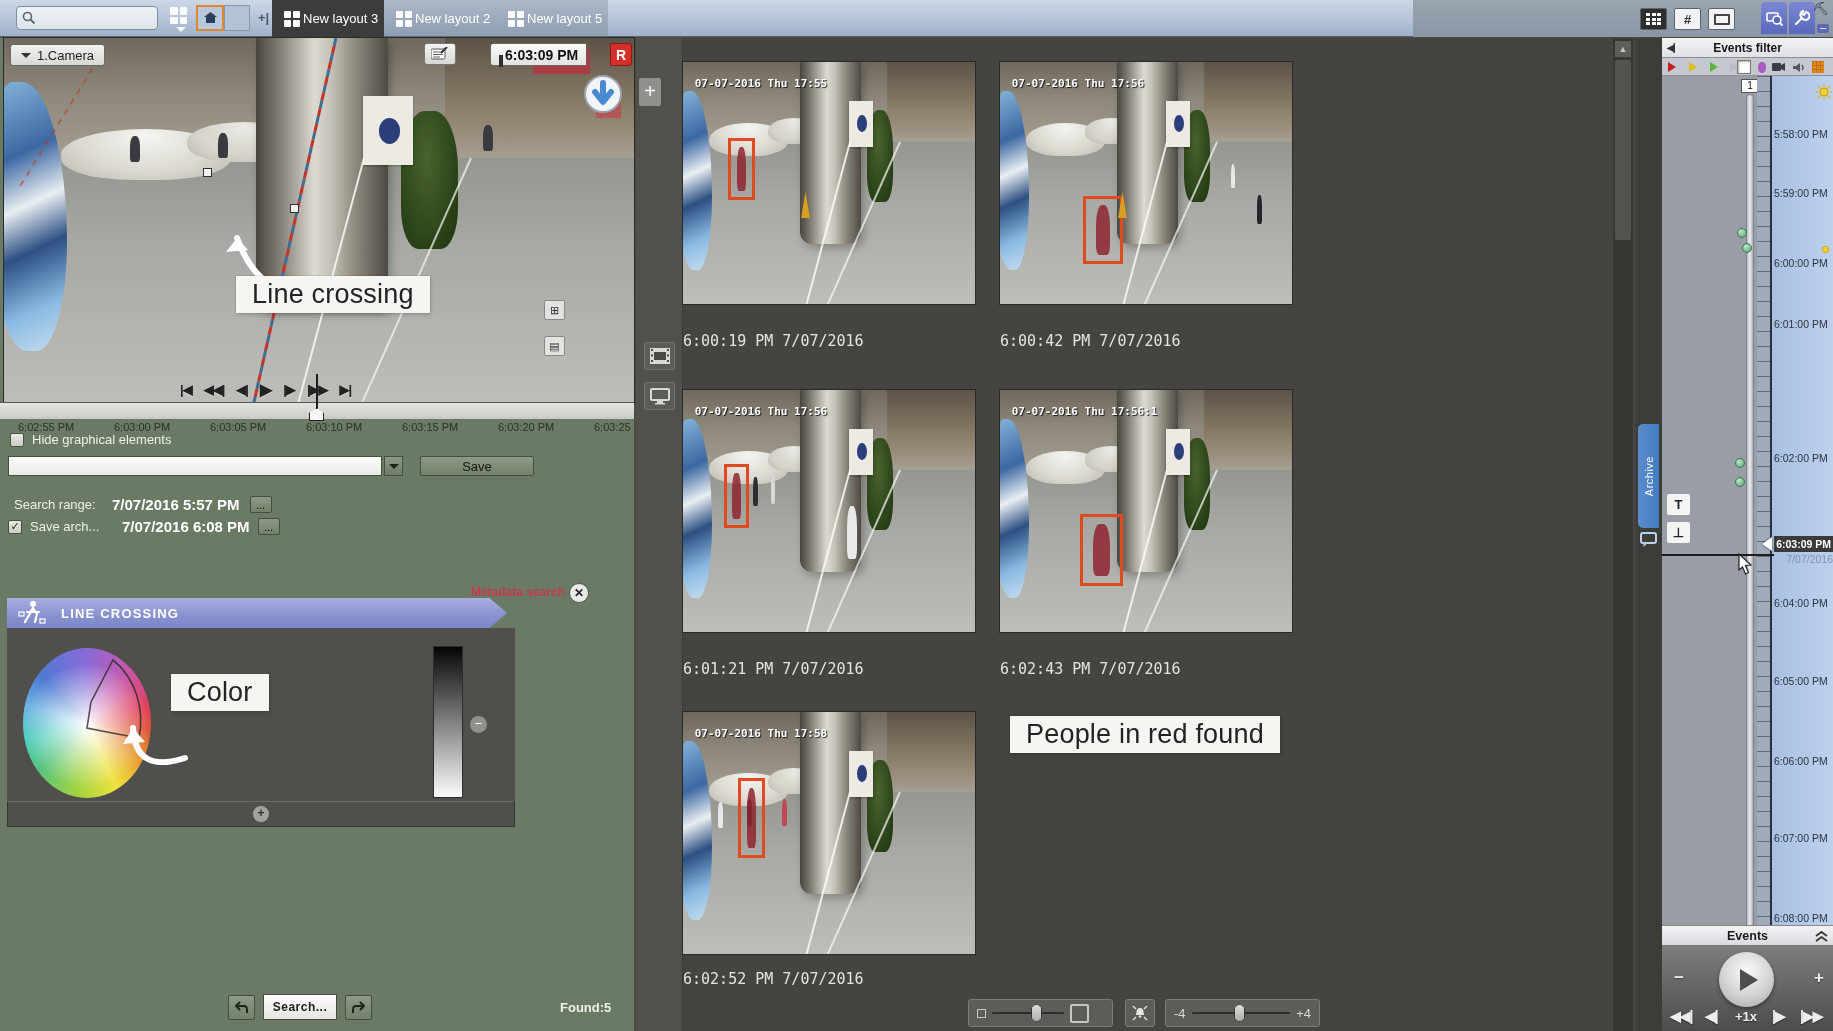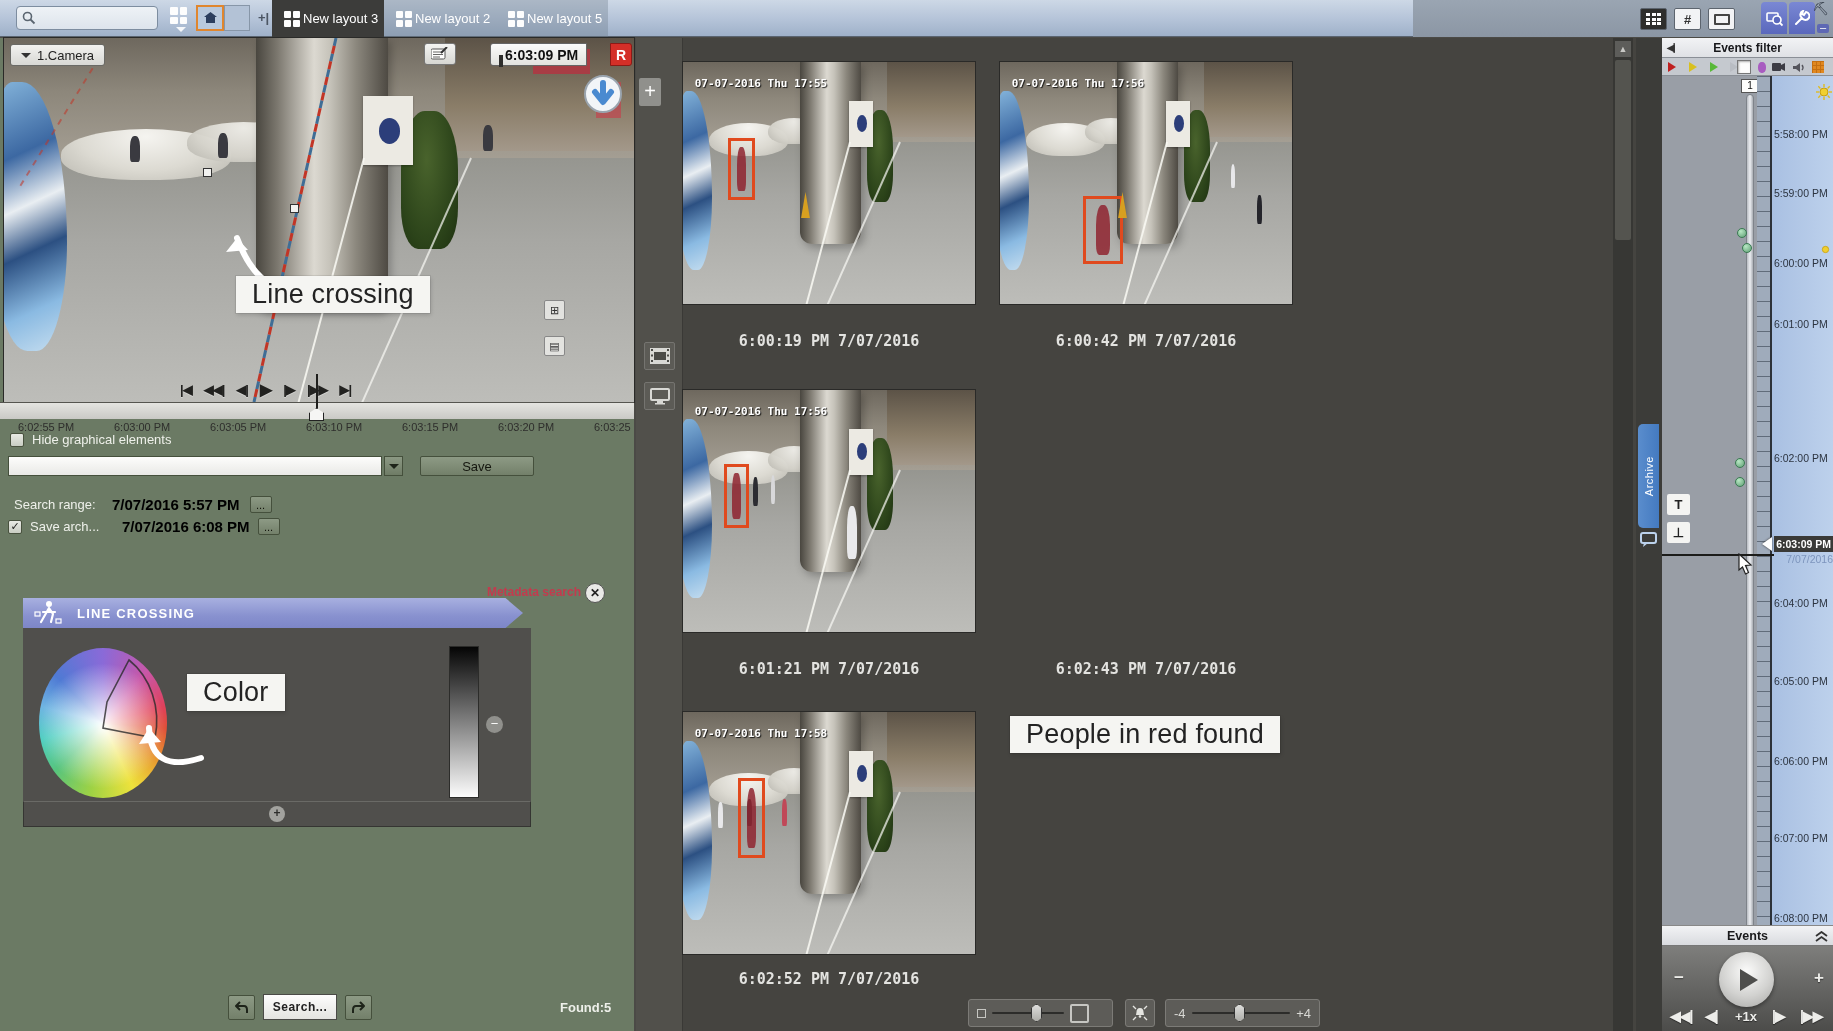--- a/index.html
+++ b/index.html
@@ -103,24 +103,24 @@
   .grn-label { font-size:13px; color:#eef0ea; }
   .cbx { width:14px; height:14px; background:linear-gradient(180deg,#e8eae4,#c9cdc3); border:1px solid #49523f; border-radius:2px;
     display:inline-flex; align-items:center; justify-content:center; font-size:11px; color:#1c1c1a; }
   .combo { position:absolute; left:8px; top:0; width:374px; height:20px; background:linear-gradient(180deg,#fdfdfc,#e9e9e6);
     border:1px solid #45503c; }
   .combo input { width:100%; height:100%; border:none; outline:none; background:transparent; padding:0 6px; font-size:12px; }
   .combo-arrow { position:absolute; left:384px; top:0; width:19px; height:20px; background:linear-gradient(180deg,#8b9883,#6f7c66);
     border:1px solid #45503c; display:flex; align-items:center; justify-content:center; }
   .btn { background:linear-gradient(180deg,#8d9a85,#73806a); border:1px solid #45503c; color:#15170f; font-size:13px;
     display:flex; align-items:center; justify-content:center; border-radius:2px; }
-  .rangeval { font-size:15px; font-weight:bold; color:#000000; }
-
-  
-  .mdpanel { position:absolute; left:23px; top:548px; width:578px; height:243px; }
+  .rangeval { font-size:15px; font-weight:bold; color:#ffffff; }
+
+  
+  .mdpanel { position:absolute; left:7px; top:548px; width:578px; height:243px; }
   .mdlabel { position:absolute; right:20px; top:-1px; color:#c23b4e; font-size:12px; font-weight:bold; }
   .mdclose { position:absolute; right:-4px; top:-3px; width:20px; height:20px; border-radius:50%; background:#e9e9e6;
     border:1px solid #555; color:#222; font-size:12px; font-weight:bold; display:flex; align-items:center; justify-content:center; }
   .banner { position:absolute; left:0; top:12px; width:500px; height:30px;
     background:linear-gradient(180deg,#a8b0e0 0%,#8891cf 60%,#7d86c8 100%);
     clip-path:polygon(0 0,96.5% 0,100% 50%,96.5% 100%,0 100%); display:flex; align-items:center; color:#fff; }
   .banner b { font-size:13px; letter-spacing:1.2px; margin-left:14px; }
   .mdbody { position:absolute; left:0; top:42px; width:508px; height:173px; background:#504f4c; border:1px solid #35353
 2; }
   .wheel { position:absolute; left:16px; top:20px; width:128px; height:150px; border-radius:50%;
@@ -137,21 +137,21 @@
   
   .arrbtn { position:absolute; width:27px; height:25px; }
   .whitebtn { background:linear-gradient(180deg,#fdfdfc,#e4e4e0); border:1px solid #4a4a46; color:#222; font-size:12px;
     font-weight:bold; display:flex; align-items:center; justify-content:center; letter-spacing:.5px; }
 
   
   .mainarea { position:absolute; left:636px; top:38px; width:1000px; height:993px; background:#454440; }
   .strip { position:absolute; left:636px; top:38px; width:47px; height:993px; background:#51504b; border-right:1px solid #3a3936; }
   .stripbtn { position:absolute; left:8px; width:31px; height:28px; background:#5c5b56; border:1px solid #757470; border-radius:2px;
     display:flex; align-items:center; justify-content:center; }
-  .thumbcap { position:absolute; width:292px; text-align:center; color:#e3e3e0; font-size:15px; font-weight:bold;
+  .thumbcap { position:absolute; width:292px; text-align:left; color:#e3e3e0; font-size:15px; font-weight:normal;
     font-family:"DejaVu Sans Mono",monospace; }
   .scrollbar { position:absolute; left:1613px; top:38px; width:20px; height:993px; background:#373734; }
   .sb-up { position:absolute; left:1615px; top:41px; width:16px; height:16px; background:#5d5d5a; color:#c9c9c6; font-size:9px;
     display:flex; align-items:center; justify-content:center; }
   .sb-thumb { position:absolute; left:1615px; top:60px; width:16px; height:180px; background:#54544f; border-radius:2px; }
 
   
   .ctlgroup { position:absolute; height:28px; background:#5d5c58; border:1px solid #7c7b77; border-radius:3px;
     display:flex; align-items:center; color:#d8d8d4; }
   .sline { height:2px; background:#2c2c2a; border-radius:1px; }
@@ -539,20 +539,36 @@
     <i class="sc-l1"></i>
       <i class="sc-l2"></i>
     <i class="sc-pp1" style="left:56%;top:48%;width:3.5%;height:22%;background:#e9e9eb"></i>
     <i class="sc-pp2" style="left:24%;top:36%;height:12%;background:#2c2c32"></i>
     <i class="sc-pp3" style="left:30%;top:35%;height:12%;background:#d8d8da"></i>
     <div class="osd fine">07-07-2016 Thu 17:56</div>
     <div class="detbox" style="left:41px;top:74px;width:25px;height:64px"></div>
   </div>
   <div class="thumbcap" style="left:683px;top:660px">6:01:21 PM 7/07/2016</div>
 
+  <div class="scene" style="left:1000px;top:390px;width:292px;height:242px">
+    <i class="sc-f"></i>
+      <i class="sc-t"></i>
+    <i class="sc-g"></i>
+      <i class="sc-a"></i>
+    <i class="sc-u1"></i>
+      <i class="sc-u2"></i>
+    <i class="sc-c"></i>
+      <i class="sc-p"></i>
+    <i class="sc-b"></i>
+      <i class="sc-bd"></i>
+    <i class="sc-l1"></i>
+      <i class="sc-l2"></i>
+    <div class="osd fine">07-07-2016 Thu 17:56:1</div>
+    <div class="detbox" style="left:80px;top:124px;width:43px;height:72px"></div>
+  </div>
   <div class="thumbcap" style="left:1000px;top:660px">6:02:43 PM 7/07/2016</div>
 
   <div class="scene" style="left:683px;top:712px;width:292px;height:242px">
     <i class="sc-f"></i>
       <i class="sc-t"></i>
     <i class="sc-g"></i>
       <i class="sc-a"></i>
     <i class="sc-u1"></i>
       <i class="sc-u2"></i>
     <i class="sc-c"></i>

